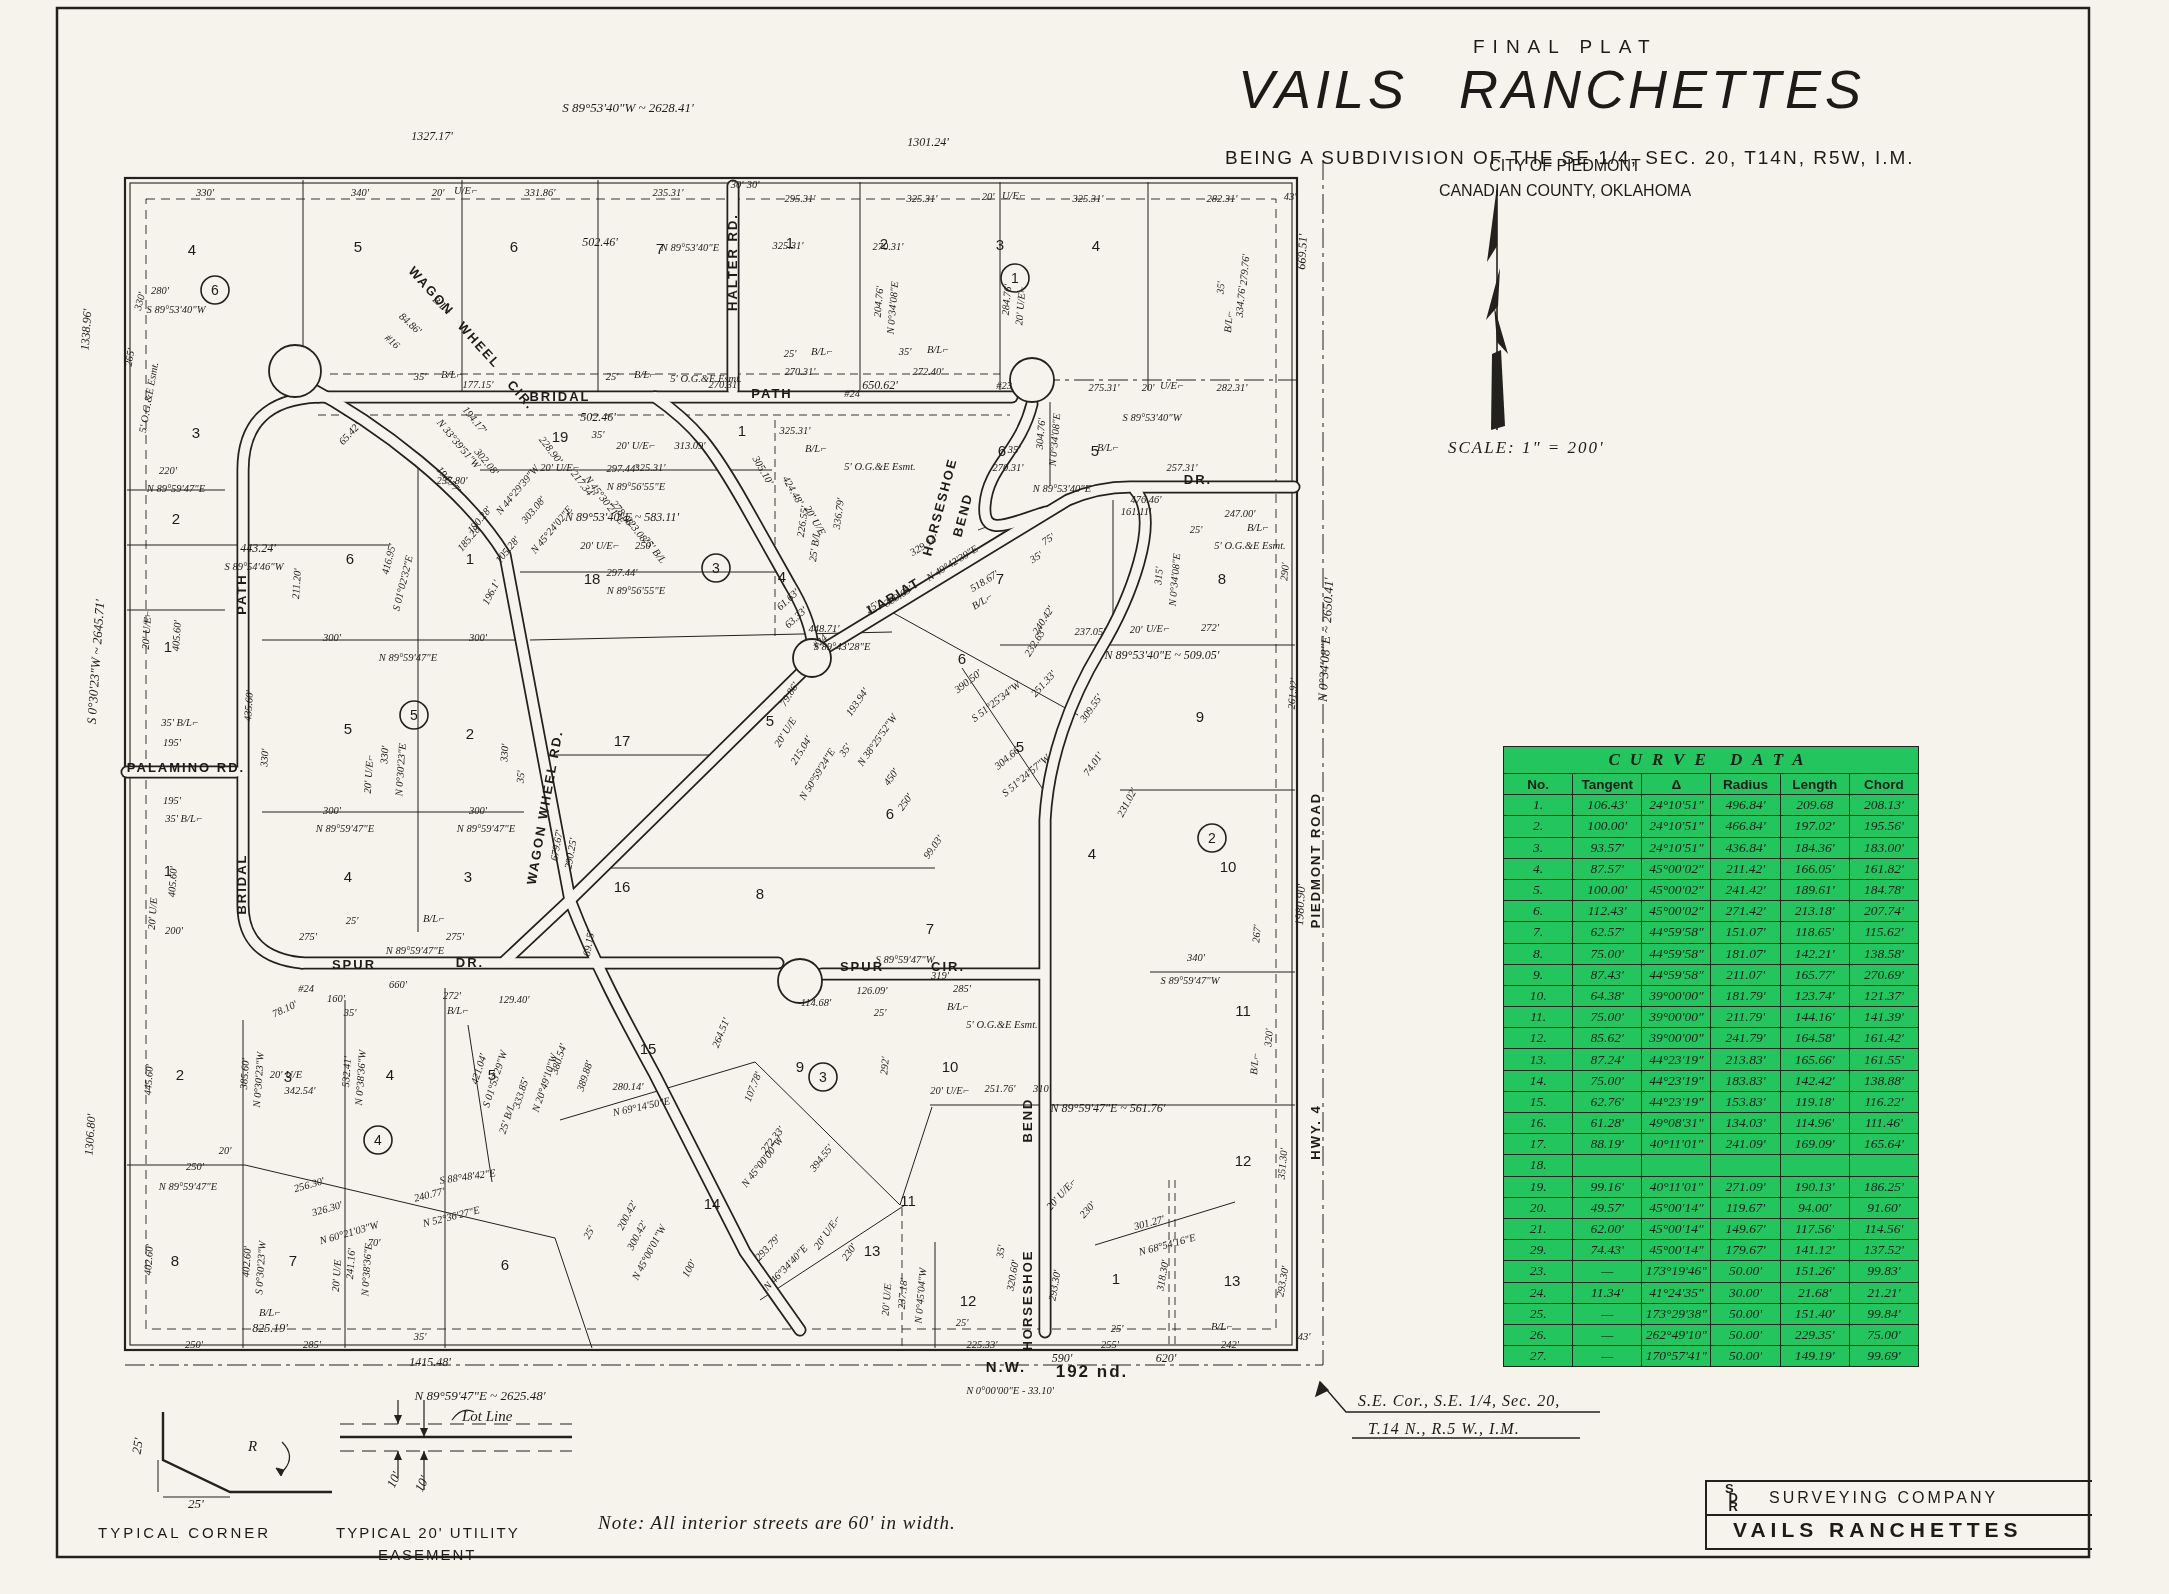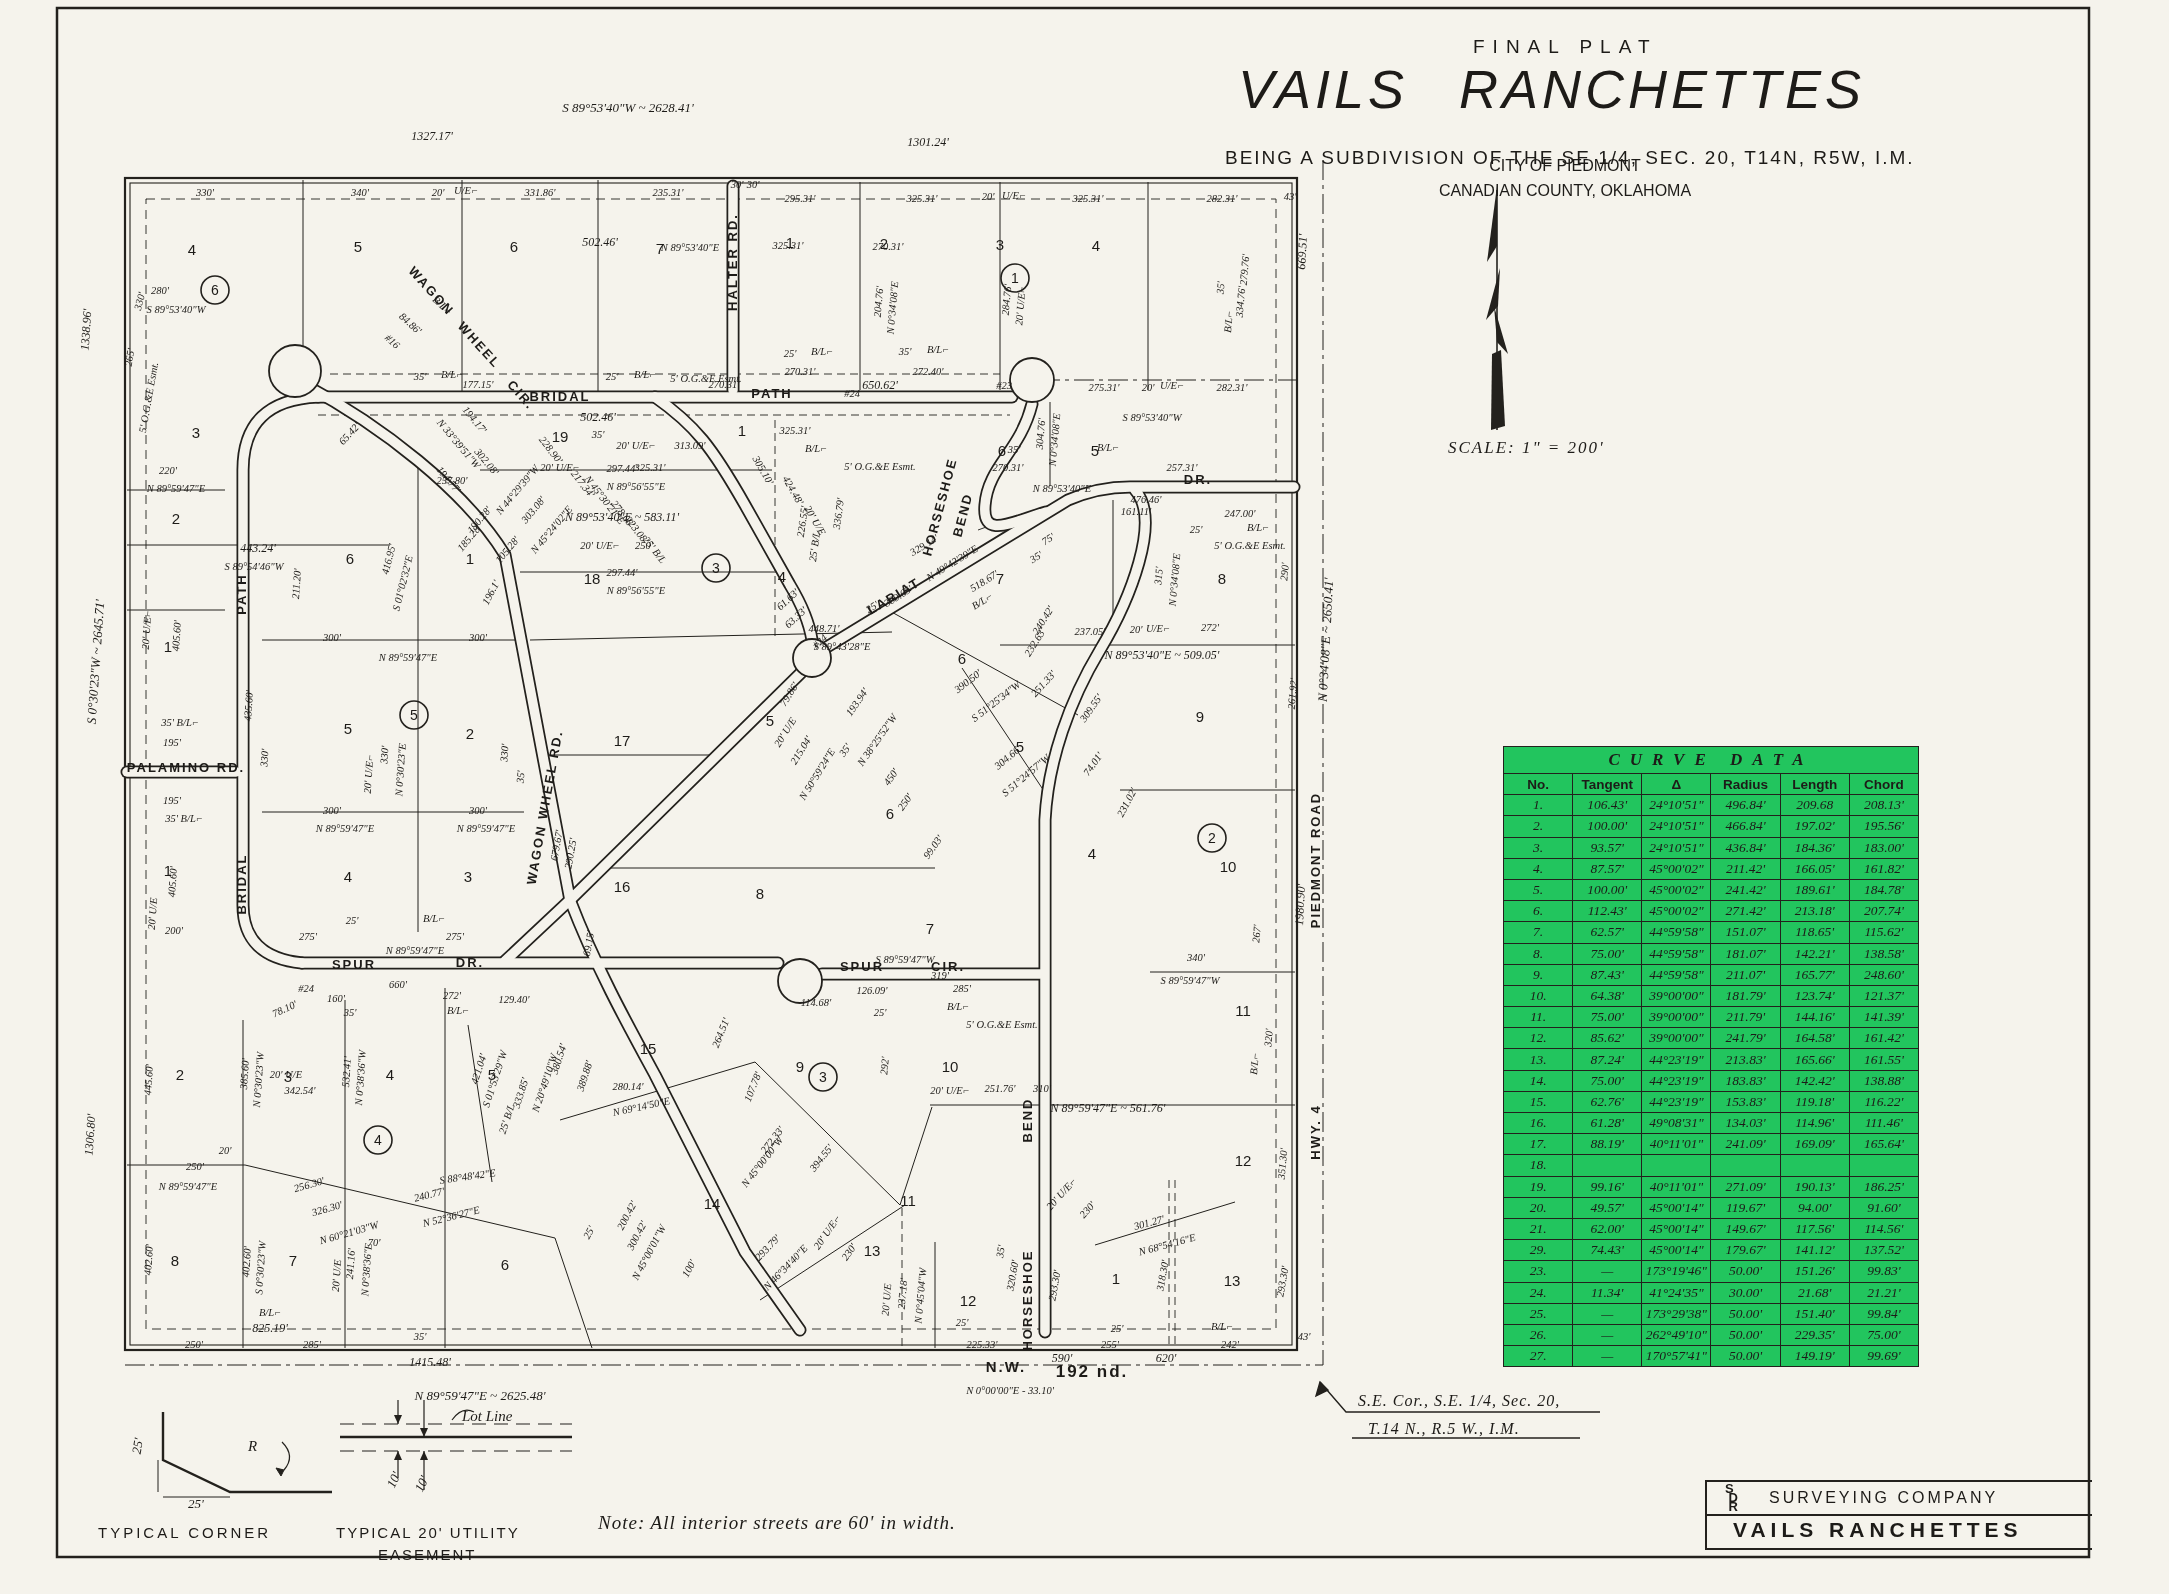--- a/index.html
+++ b/index.html
@@ -684,21 +684,21 @@
             <td>181.07'</td>
             <td>142.21'</td>
             <td>138.58'</td>
           </tr>
           <tr>
             <td>9.</td>
             <td>87.43'</td>
             <td>44°59'58"</td>
             <td>211.07'</td>
             <td>165.77'</td>
-            <td>248.60'</td>
+            <td>270.69'</td>
           </tr>
           <tr>
             <td>10.</td>
             <td>64.38'</td>
             <td>39°00'00"</td>
             <td>181.79'</td>
             <td>123.74'</td>
             <td>121.37'</td>
           </tr>
           <tr>

